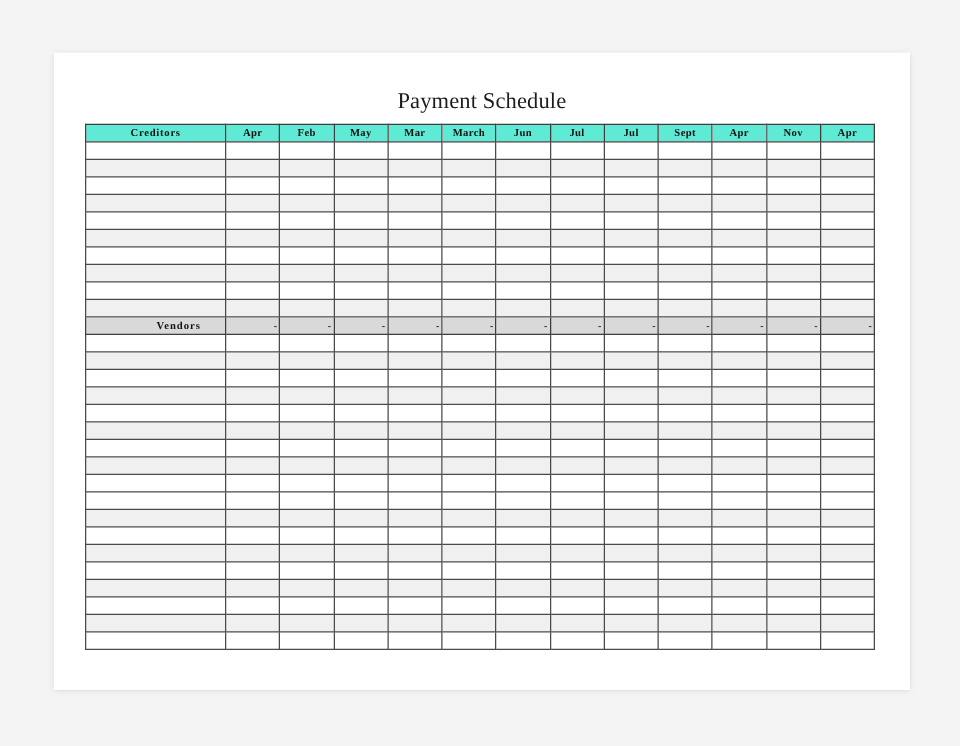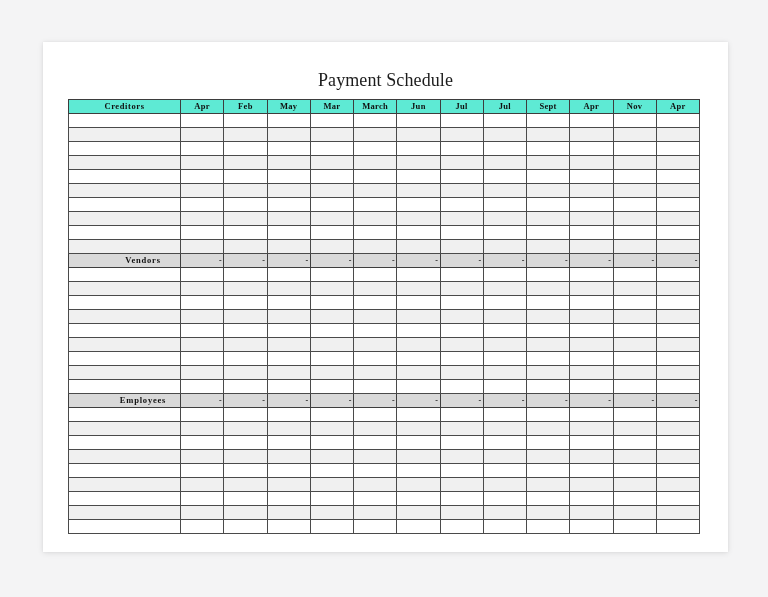--- a/index.html
+++ b/index.html
@@ -444,35 +444,20 @@
               <td></td>
               <td></td>
               <td></td>
               <td></td>
               <td></td>
               <td></td>
               <td></td>
               <td></td>
               <td></td>
             </tr>
-            <tr class="row-section">
-              <td class="section-name">Employees</td>
-              <td class="section-total">-</td>
-              <td class="section-total">-</td>
-              <td class="section-total">-</td>
-              <td class="section-total">-</td>
-              <td class="section-total">-</td>
-              <td class="section-total">-</td>
-              <td class="section-total">-</td>
-              <td class="section-total">-</td>
-              <td class="section-total">-</td>
-              <td class="section-total">-</td>
-              <td class="section-total">-</td>
-              <td class="section-total">-</td>
-            </tr>
             <tr class="row-blank">
               <td></td>
               <td></td>
               <td></td>
               <td></td>
               <td></td>
               <td></td>
               <td></td>
               <td></td>
               <td></td>

